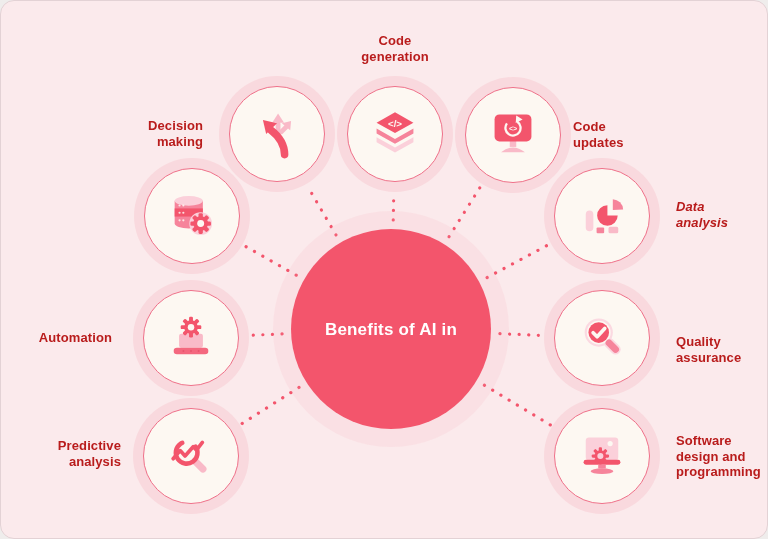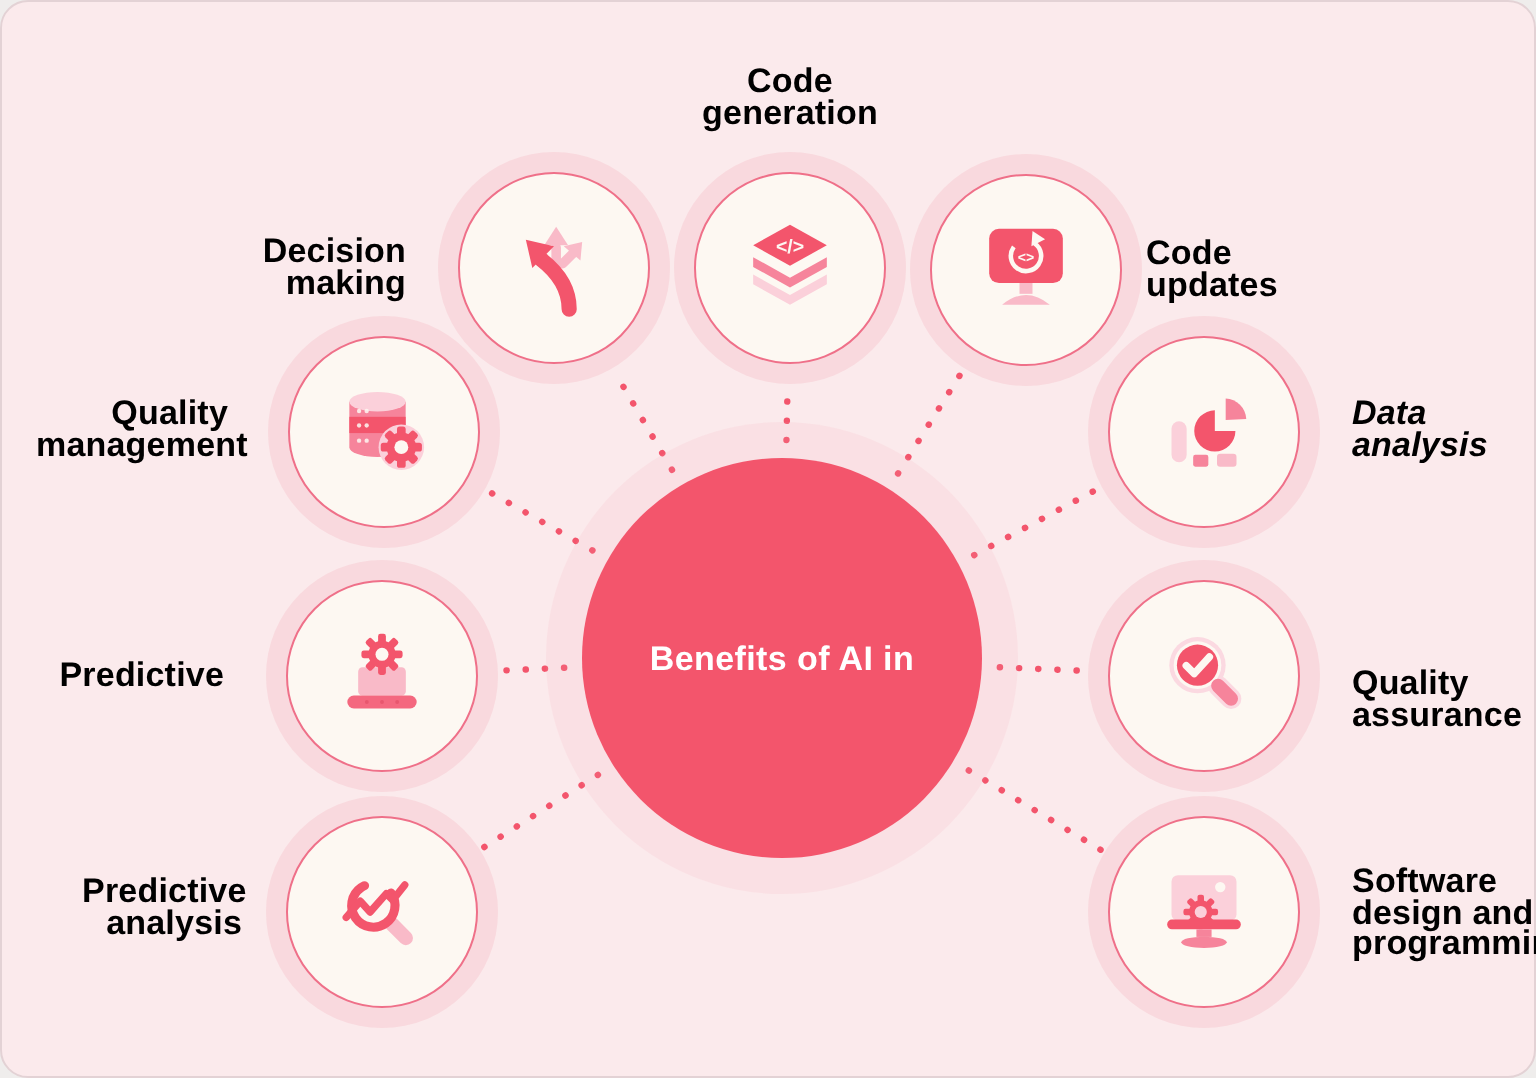--- a/index.html
+++ b/index.html
@@ -35,21 +35,21 @@
     box-shadow:0 0 0 18px rgba(246,160,175,0.13);
     display:flex;align-items:center;justify-content:center;
     text-align:center;
     gap:48px;
   }
   .center-circle span{
     display:block;color:#ffffff;font-weight:bold;font-size:17px;line-height:27px;
     letter-spacing:.2px;
   }
   .label{
-    position:absolute;color:#000000;font-weight:bold;font-size:17px;line-height:15.5px;
+    position:absolute;color:#b91c1c;font-weight:bold;font-size:13px;line-height:15.5px;
     letter-spacing:.1px;
   }
   .label.right-align{text-align:right;}
   .label.left-align{text-align:left;}
   .label.center-align{text-align:center;}
   
   .pos-decision      {left:228px;top:85px;}
   .pos-codegen       {left:346px;top:85px;}
   .pos-codeupdates   {left:464px;top:86px;}
   .pos-qualitymgmt   {left:143px;top:167px;}
@@ -211,20 +211,19 @@
       <circle cx="22.5" cy="24" r="2.8" fill="#fbd0da"></circle>
       <rect x="7" y="27.5" width="34" height="4.5" rx="2.2" fill="#f3556c"></rect>
       <rect x="20.5" y="32" width="7" height="3.5" fill="#f6849b"></rect>
       <ellipse cx="24" cy="38" rx="10.5" ry="2.6" fill="#f6849b"></ellipse>
     </svg>
   </div>
 
   <div class="label center-align lbl-codegen">Code generation</div>
   <div class="label left-align   lbl-codeupdates">Code updates</div>
   <div class="label right-align  lbl-decision">Decision making</div>
-  <div class="label right-align  lbl-qualitymgmt">Quality management</div>
   <div class="label left-align   lbl-dataanalysis">Data analysis</div>
-  <div class="label right-align  lbl-automation">Predictive</div>
+  <div class="label right-align  lbl-automation">Automation</div>
   <div class="label left-align   lbl-qa">Quality assurance</div>
   <div class="label right-align  lbl-predictive">Predictive analysis</div>
   <div class="label left-align   lbl-softwaredesign">Software design and programming</div>
 
 </div>
 
 </body></html>

